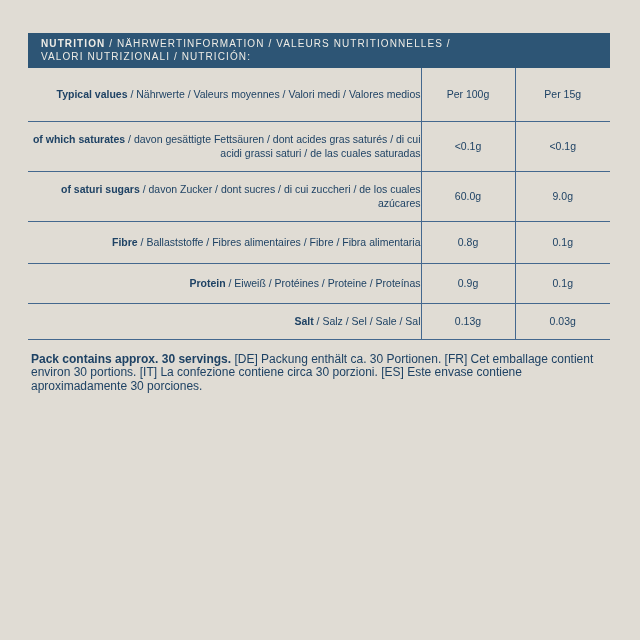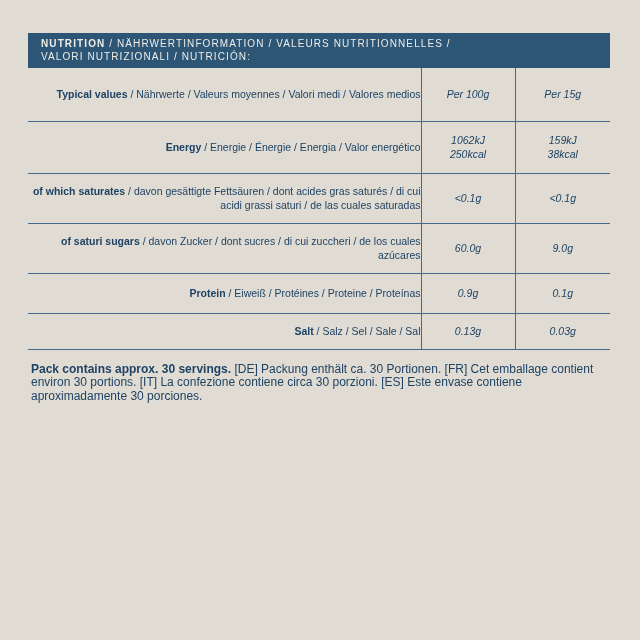--- a/index.html
+++ b/index.html
@@ -59,21 +59,20 @@
   td.label, th.label {
     text-align: right;
     padding: 4px 12px 4px 3px;
   }
   td.val, th.val {
     text-align: center;
     border-left: 1px solid #44688e;
     white-space: pre-line;
     line-height: 13.5px;
     padding: 2px 4px;
-    font-style: italic;
   }
   .b { font-weight: 700; }
   tr.h53 { height: 53px; }
   tr.h52 { height: 52px; }
   tr.h50 { height: 50px; }
   tr.h42 { height: 42px; }
   tr.h40 { height: 40px; }
   tr.h36 { height: 36px; }
   
   .footer-note {
@@ -99,36 +98,34 @@
           <col class="c-label">
           <col class="c-100">
           <col class="c-15">
         </colgroup>
       <tbody>
         <tr class="h53">
           <th class="label"><span class="b">Typical values</span><span> / Nährwerte / Valeurs moyennes / Valori medi / Valores medios</span></th>
           <th class="val b">Per 100g</th>
           <th class="val b">Per 15g</th>
         </tr>
-        <tr class="h52">
-          <td class="label"><span class="b">Energy</span><span> / Energie / Énergie / Energia / Valor energético</span></td>
-          <td class="val">1062kJ
-250kcal</td>
-          <td class="val">159kJ
-38kcal</td>
-        </tr>
         <tr class="h50">
           <td class="label"><span class="b">of which saturates</span><span> / davon gesättigte Fettsäuren / dont acides gras saturés / di cui acidi grassi saturi / de las cuales saturadas</span></td>
           <td class="val">&lt;0.1g</td>
           <td class="val">&lt;0.1g</td>
         </tr>
         <tr class="h50">
           <td class="label"><span class="b">of saturi sugars</span><span> / davon Zucker / dont sucres / di cui zuccheri / de los cuales azúcares</span></td>
           <td class="val">60.0g</td>
           <td class="val">9.0g</td>
+        </tr>
+        <tr class="h42">
+          <td class="label"><span class="b">Fibre</span><span> / Ballaststoffe / Fibres alimentaires / Fibre / Fibra alimentaria</span></td>
+          <td class="val">0.8g</td>
+          <td class="val">0.1g</td>
         </tr>
         <tr class="h40">
           <td class="label"><span class="b">Protein</span><span> / Eiweiß / Protéines / Proteine / Proteínas</span></td>
           <td class="val">0.9g</td>
           <td class="val">0.1g</td>
         </tr>
         <tr class="h36">
           <td class="label"><span class="b">Salt</span><span> / Salz / Sel / Sale / Sal</span></td>
           <td class="val">0.13g</td>
           <td class="val">0.03g</td>

